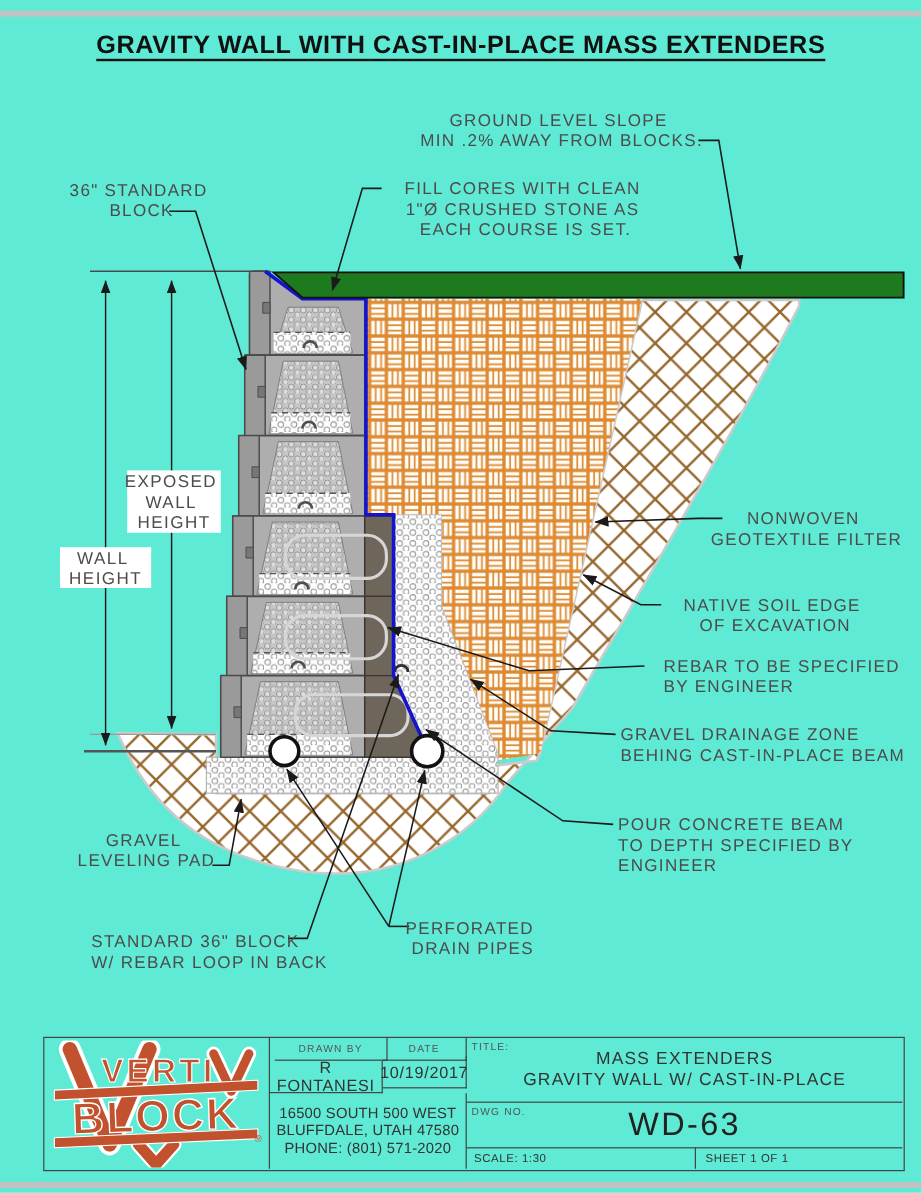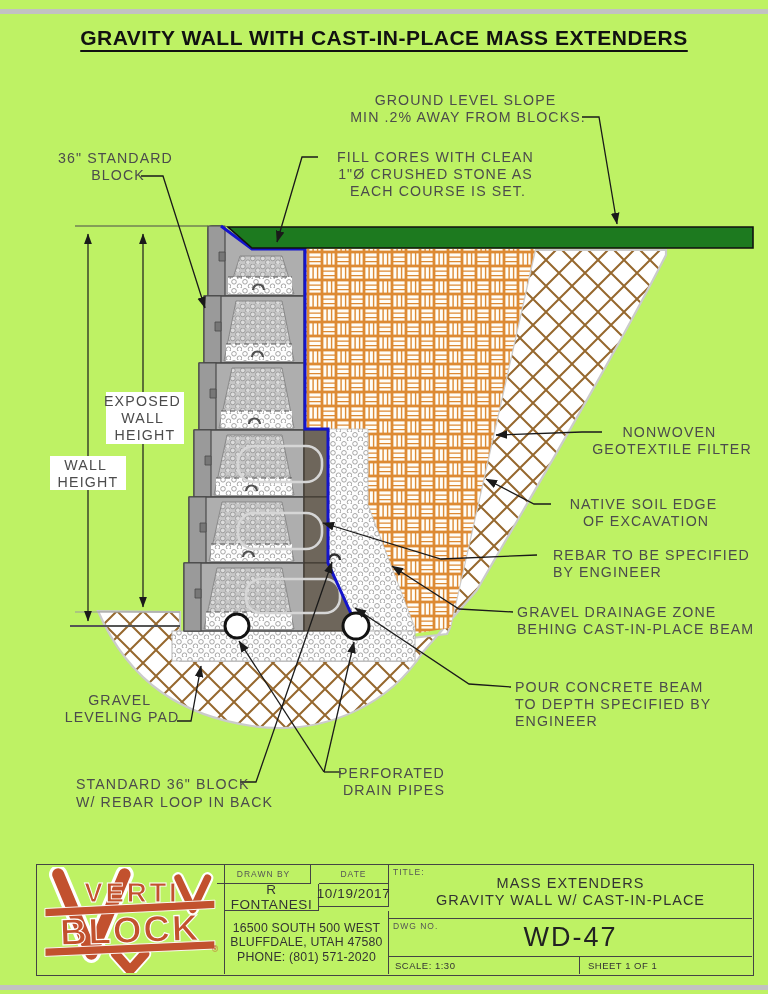--- a/index.html
+++ b/index.html
@@ -1,32 +1,32 @@
 <!DOCTYPE html>
 <html style="--logo_orange: #c2512e; --ground_green: #1d7a1f; --liner_blue: #1414cc; --backfill_orange: #dd8a33; --soil_brown: #96682e; --beam_gray: #6e665b;"><head>
 <meta charset="utf-8">
 <style>
   html,body{margin:0;padding:0;background:#e8e8e8;}
-  #sheet{position:relative;width:768px;height:994px;background:#bef264;margin:0 auto;overflow:hidden;
+  #sheet{position:relative;width:768px;height:994px;background:#5eead4;margin:0 auto;overflow:hidden;
          font-family:"Liberation Sans",sans-serif;}
   .edge{position:absolute;left:0;width:768px;height:5px;background:#c2c2c2;}
   #main-title{position:absolute;left:0;top:26px;width:768px;text-align:center;
     font-size:21px;font-weight:bold;letter-spacing:.5px;color:#111;}
   #main-title span{text-decoration:underline;text-underline-offset:5px;text-decoration-thickness:2px;}
   svg text{font-family:"Liberation Sans",sans-serif;}
   .anno{fill:#4c4c4c;font-size:14.2px;letter-spacing:1.1px;}
   .dimtext{fill:#4c4c4c;font-size:14.2px;letter-spacing:1.2px;}
   
   #tblock{position:absolute;left:36px;top:864px;width:718px;height:112px;border:1.6px solid #444;box-sizing:border-box;color:#222;}
   .cell{position:absolute;box-sizing:border-box;}
   .hdr{font-size:8.5px;color:#555;letter-spacing:1px;}
   .val{font-size:13.5px;letter-spacing:.6px;color:#333;}
   .ctr{display:flex;align-items:center;justify-content:center;text-align:center;}
   #logo-cell{left:0;top:0;width:188px;height:109px;border-right:1.4px solid #444;}
-  #drawn-hdr{left:180px;top:0;width:94px;height:19px;border-right:1.4px solid #444;border-bottom:1.4px solid #444;text-align:center;}
+  #drawn-hdr{left:192px;top:0;width:94px;height:19px;border-right:1.4px solid #444;border-bottom:1.4px solid #444;text-align:center;}
   #drawn-val{left:188px;top:19px;width:94px;height:27px;border-right:1.4px solid #444;border-bottom:1.4px solid #444;}
   #date-hdr{left:282px;top:0;width:70px;height:19px;border-right:1.4px solid #444;border-bottom:1.4px solid #444;text-align:right;}
   #date-val{left:282px;top:15px;width:70px;height:27px;border-right:1.4px solid #444;border-bottom:1.4px solid #444;}
   #addr-cell{left:188px;top:46px;width:164px;height:63px;border-right:1.4px solid #444;font-size:12.3px;line-height:14.5px;letter-spacing:.2px;color:#333;}
   #title-cell{left:352px;top:0;width:363px;height:53px;}
   #title-cell .big{font-size:14.5px;letter-spacing:1px;color:#333;line-height:17px;}
   #dwg-cell{left:352px;top:53px;width:363px;height:38px;border-top:1.4px solid #444;}
   #dwg-no{font-size:27px;letter-spacing:2px;color:#222;}
   #scale-cell{left:352px;top:91px;width:190px;height:18px;border-top:1.4px solid #444;font-size:9.5px;letter-spacing:.5px;color:#333;padding:3px 0 0 6px;}
   #sheet-cell{left:542px;top:91px;width:173px;height:18px;border-top:1.4px solid #444;border-left:1.4px solid #444;font-size:9.5px;letter-spacing:.5px;color:#333;padding:3px 8px 0 8px;}
@@ -268,19 +268,19 @@
     <div id="title-cell" class="cell ctr">
       <span class="hdr tiny-label">TITLE:</span>
       <div class="big">
         <div>MASS EXTENDERS</div>
         <div>GRAVITY WALL W/ CAST-IN-PLACE</div>
       </div>
     </div>
 
     <div id="dwg-cell" class="cell ctr">
       <span class="hdr tiny-label">DWG NO.</span>
-      <span id="dwg-no">WD-47</span>
+      <span id="dwg-no">WD-63</span>
     </div>
 
     <div id="scale-cell" class="cell">SCALE: 1:30</div>
     <div id="sheet-cell" class="cell">SHEET 1 OF 1</div>
   </div>
 </div>
 
 </body></html>

